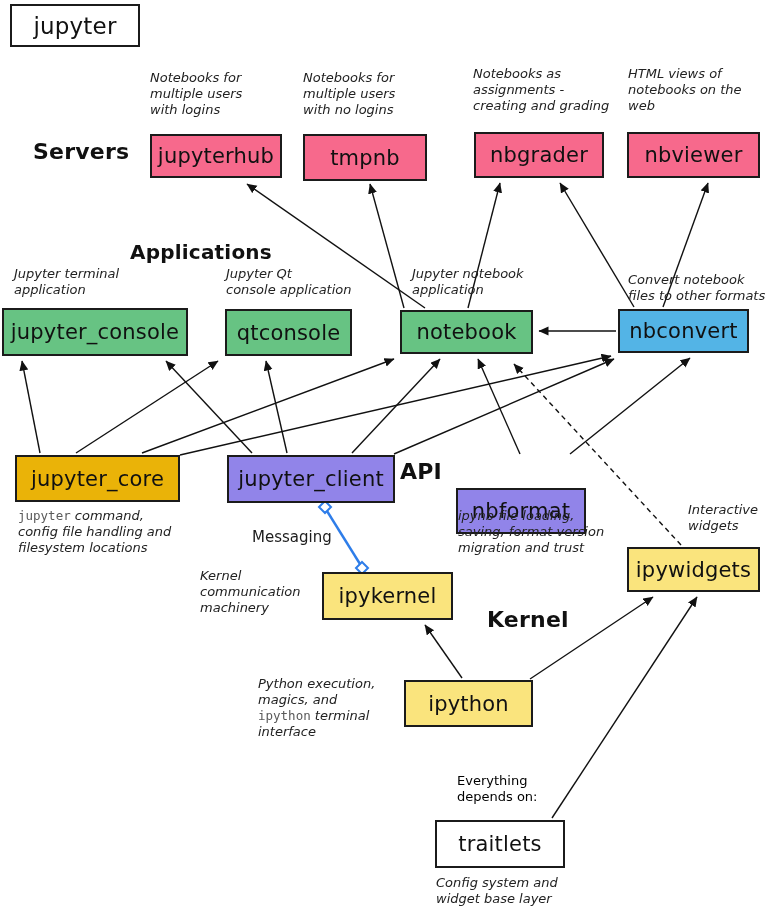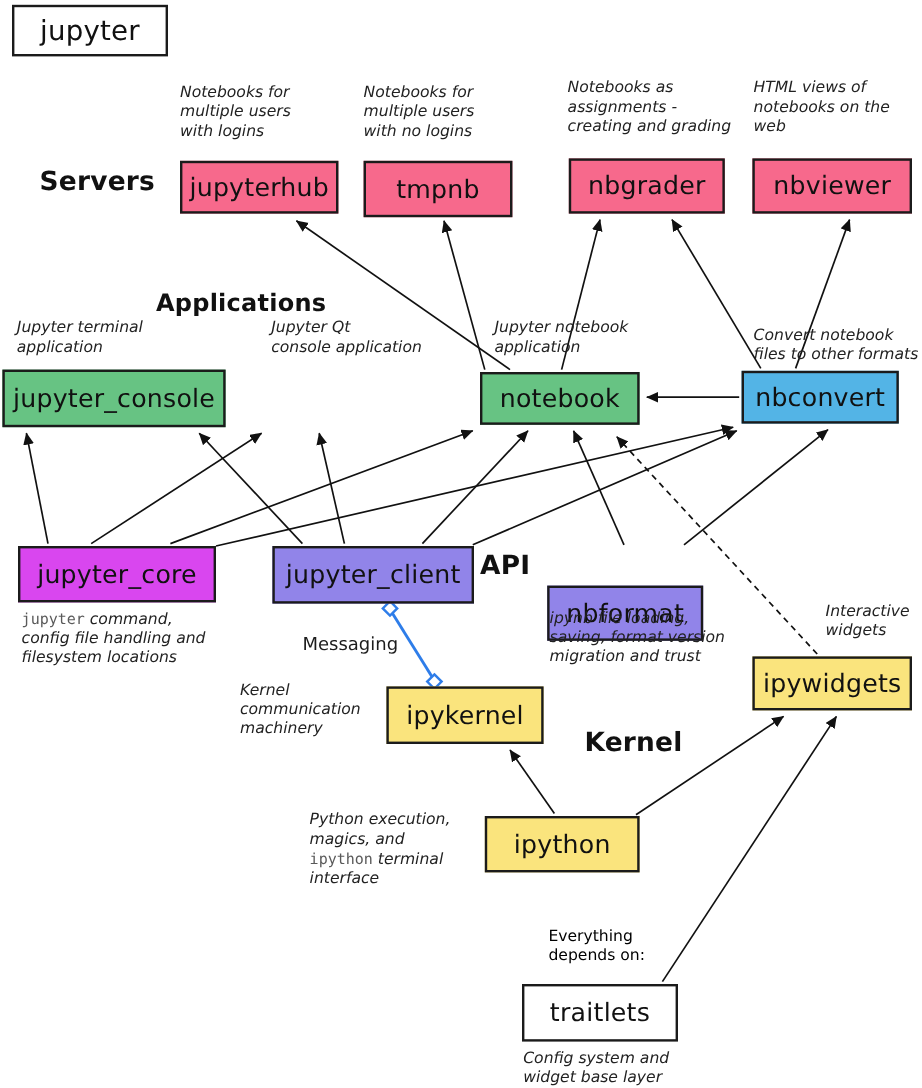--- a/index.html
+++ b/index.html
@@ -81,23 +81,24 @@
   <div class="section apps" style="left:130px;top:240px">Applications</div>
   <div class="section" style="left:400px;top:459px">API</div>
   <div class="section" style="left:487px;top:607px">Kernel</div>
 
   <div class="node big" style="left: 10px; top: 4px; width: 130px; height: 43px; background: rgb(255, 255, 255);">jupyter</div>
   <div class="node" style="left: 150px; top: 134px; width: 132px; height: 44px; background: rgb(247, 105, 140);">jupyterhub</div>
   <div class="node" style="left: 303px; top: 134px; width: 124px; height: 47px; background: rgb(247, 105, 140);">tmpnb</div>
   <div class="node" style="left: 474px; top: 132px; width: 130px; height: 46px; background: rgb(247, 105, 140);">nbgrader</div>
   <div class="node" style="left: 627px; top: 132px; width: 133px; height: 46px; background: rgb(247, 105, 140);">nbviewer</div>
   <div class="node" style="left: 2px; top: 308px; width: 186px; height: 48px; background: rgb(103, 195, 131);">jupyter_console</div>
+  <div class="node" style="left: 225px; top: 309px; width: 127px; height: 47px; background: rgb(103, 195, 131);">qtconsole</div>
   <div class="node" style="left: 400px; top: 310px; width: 133px; height: 44px; background: rgb(103, 195, 131);">notebook</div>
   <div class="node" style="left: 618px; top: 309px; width: 131px; height: 44px; background: rgb(83, 180, 230);">nbconvert</div>
-  <div class="node" style="left: 15px; top: 455px; width: 165px; height: 47px; background: #d946ef;">jupyter_core</div>
+  <div class="node" style="left: 15px; top: 455px; width: 165px; height: 47px; background: #eab308;">jupyter_core</div>
   <div class="node" style="left: 227px; top: 455px; width: 168px; height: 48px; background: rgb(145, 132, 233);">jupyter_client</div>
   <div class="node" style="left: 456px; top: 456px; width: 130px; height: 46px; background: rgb(145, 132, 233); margin-top: 32px;">nbformat</div>
   <div class="node" style="left: 627px; top: 547px; width: 133px; height: 45px; background: rgb(250, 228, 125);">ipywidgets</div>
   <div class="node" style="left: 322px; top: 572px; width: 131px; height: 48px; background: rgb(250, 228, 125);">ipykernel</div>
   <div class="node" style="left: 404px; top: 680px; width: 129px; height: 47px; background: rgb(250, 228, 125);">ipython</div>
   <div class="node" style="left: 435px; top: 820px; width: 130px; height: 48px; background: rgb(255, 255, 255);">traitlets</div>
 
   <div class="ann" style="left:150px;top:70px">Notebooks for
 multiple users
 with logins</div>

